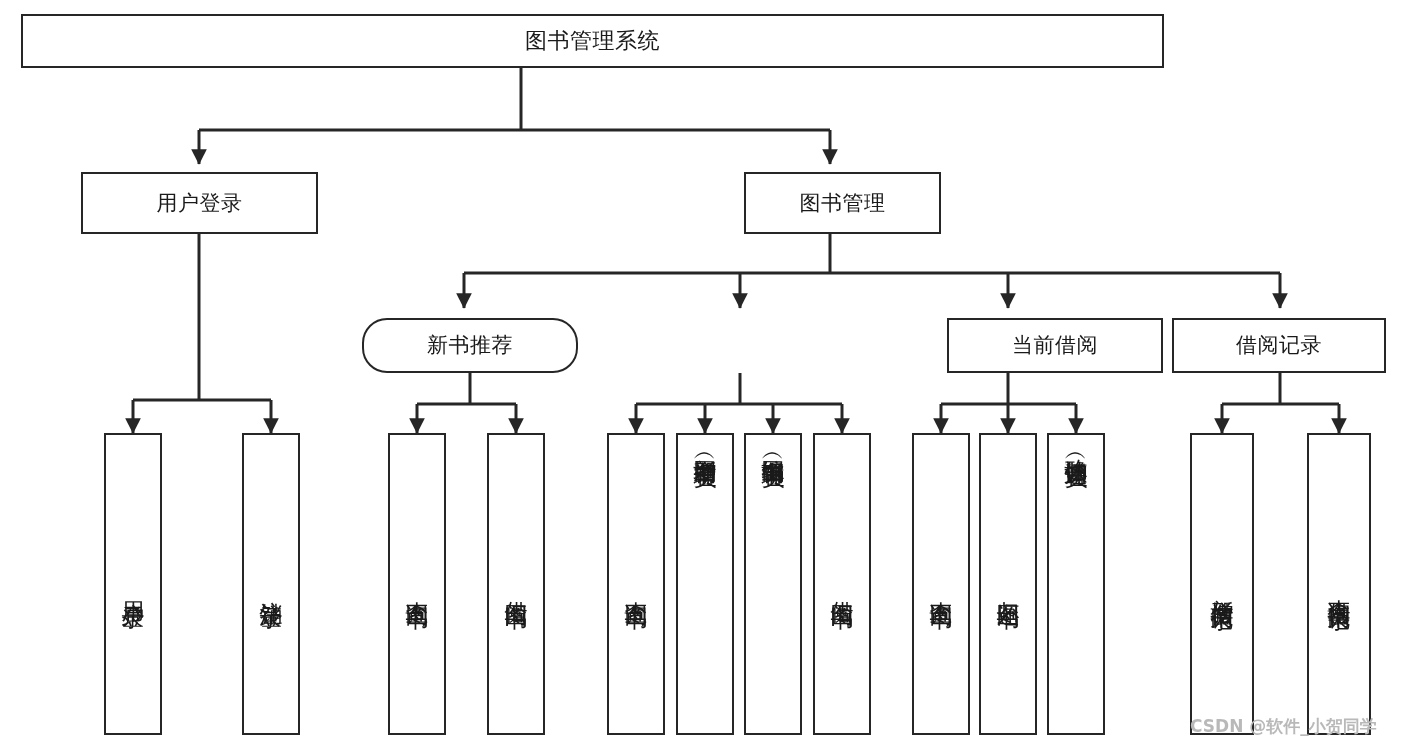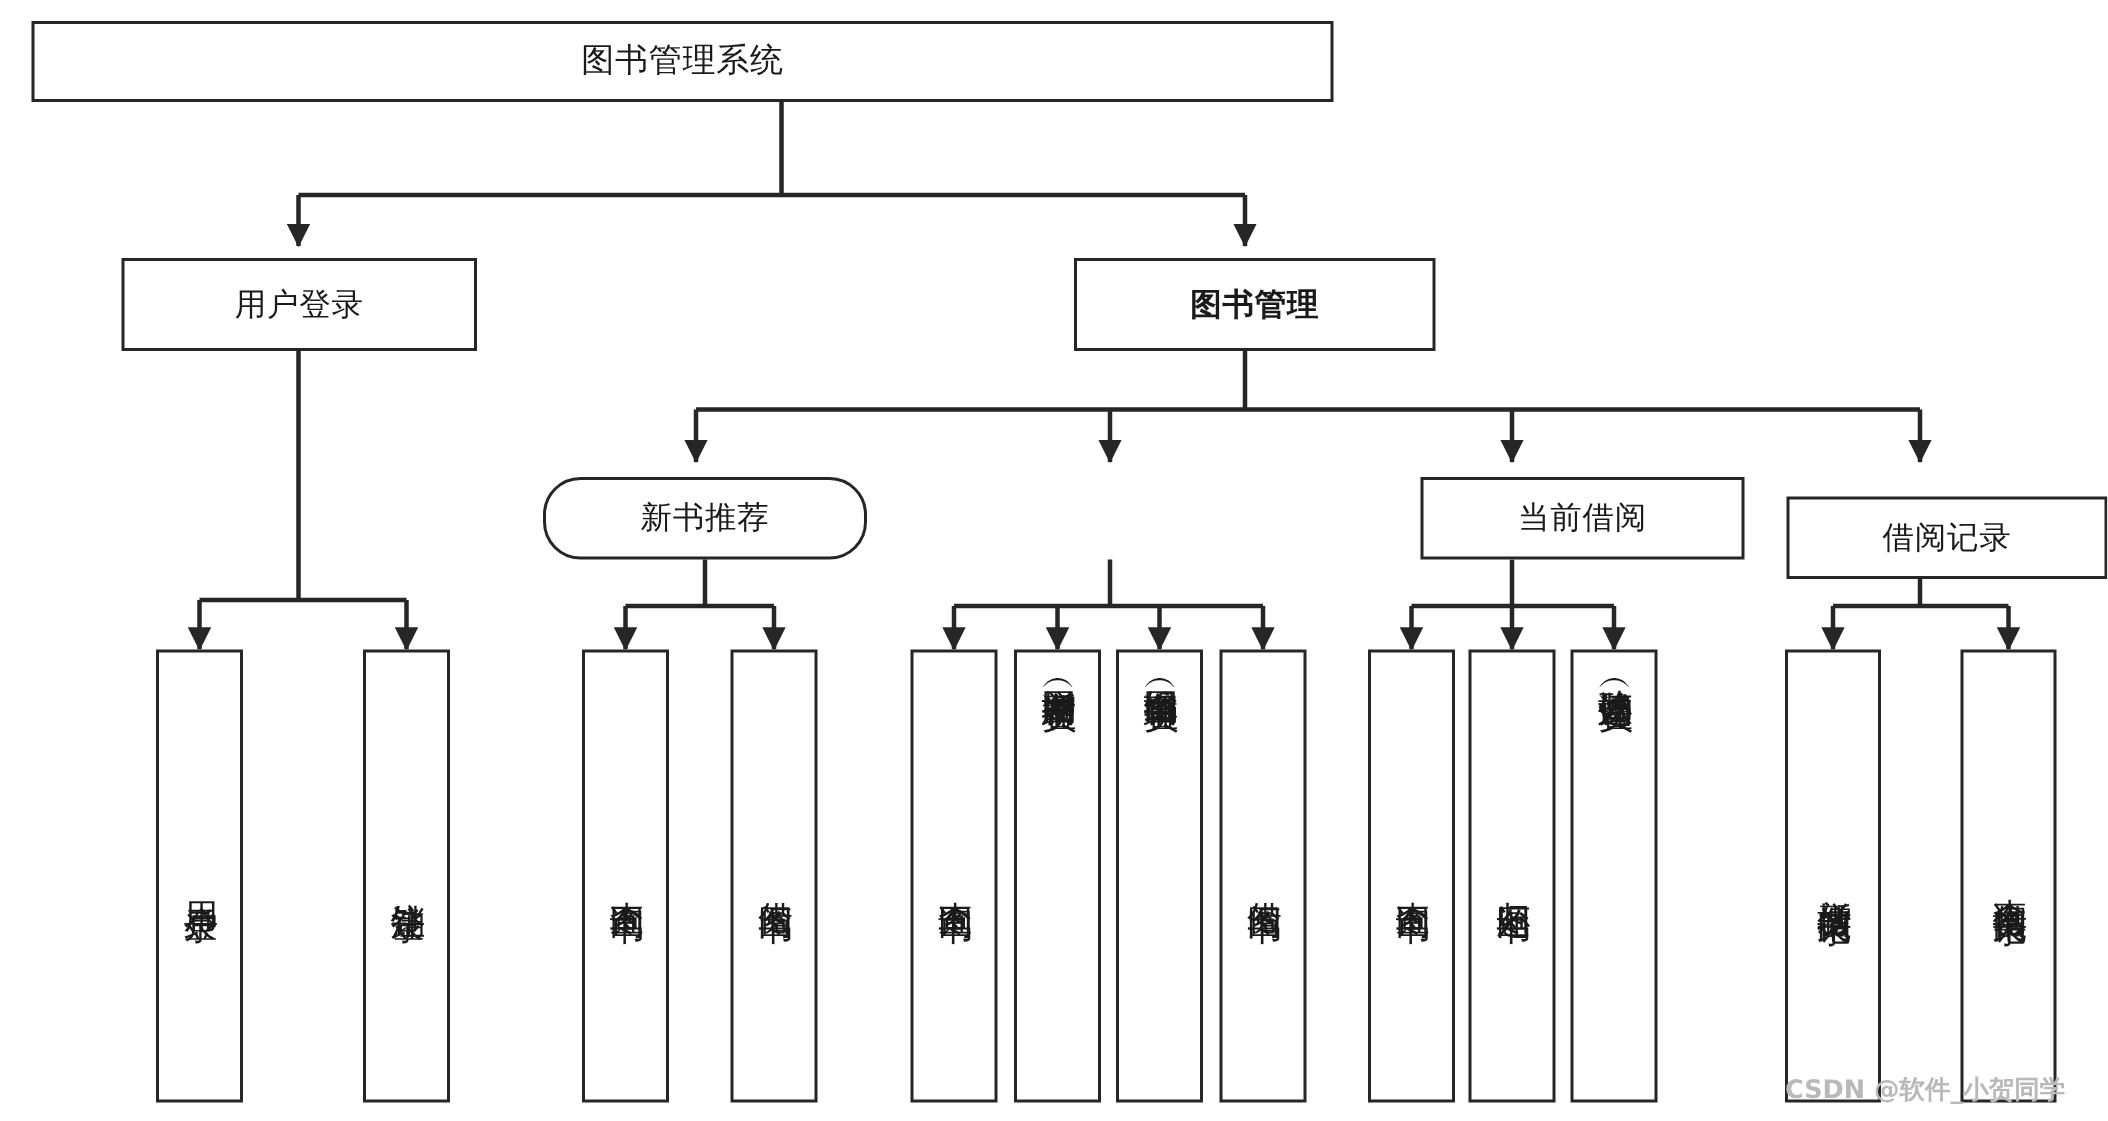--- a/index.html
+++ b/index.html
@@ -123,38 +123,38 @@
       <path d="M 1008 404 L 1008 433" marker-end="url(#arrow)"></path>
       <path d="M 1076 404 L 1076 433" marker-end="url(#arrow)"></path>
 
       <path d="M 1280 373 L 1280 404"></path>
       <path d="M 1222 404 L 1339 404"></path>
       <path d="M 1222 404 L 1222 433" marker-end="url(#arrow)"></path>
       <path d="M 1339 404 L 1339 433" marker-end="url(#arrow)"></path>
     </g>
   </svg>
 
-  <div class="node horiz root" style="left:21px; top:14px; width:868px; height:54px;">
+  <div class="node horiz root" style="left:21px; top:14px; width:1143px; height:54px;">
     <span class="label">图书管理系统</span>
   </div>
 
   <div class="node horiz" style="left:81px; top:172px; width:237px; height:62px;">
     <span class="label">用户登录</span>
   </div>
-  <div class="node horiz" style="left:716px; top:172px; width:241px; height:62px;font-weight:bold;">
+  <div class="node horiz" style="left:744px; top:172px; width:197px; height:62px;">
     <span class="label">图书管理</span>
   </div>
 
   <div class="node horiz" style="left:362px; top:318px; width:216px; height:55px;border-radius:25px;">
     <span class="label">新书推荐</span>
   </div>
   <div class="node horiz" style="left:900px; top:318px; width:216px; height:55px;margin-left:47px;">
     <span class="label">当前借阅</span>
   </div>
-  <div class="node horiz" style="left:1172px; top:331px; width:214px; height:55px;margin-left:19px;">
+  <div class="node horiz" style="left:1172px; top:318px; width:214px; height:55px;">
     <span class="label">借阅记录</span>
   </div>
 
   <div class="node vert" style="left:104px; top:433px; width:58px; height:302px; align-items:center;">
     <span class="label">用户登录</span>
   </div>
   <div class="node vert" style="left:242px; top:433px; width:58px; height:302px; align-items:center;">
     <span class="label">注销登录</span>
   </div>
 

